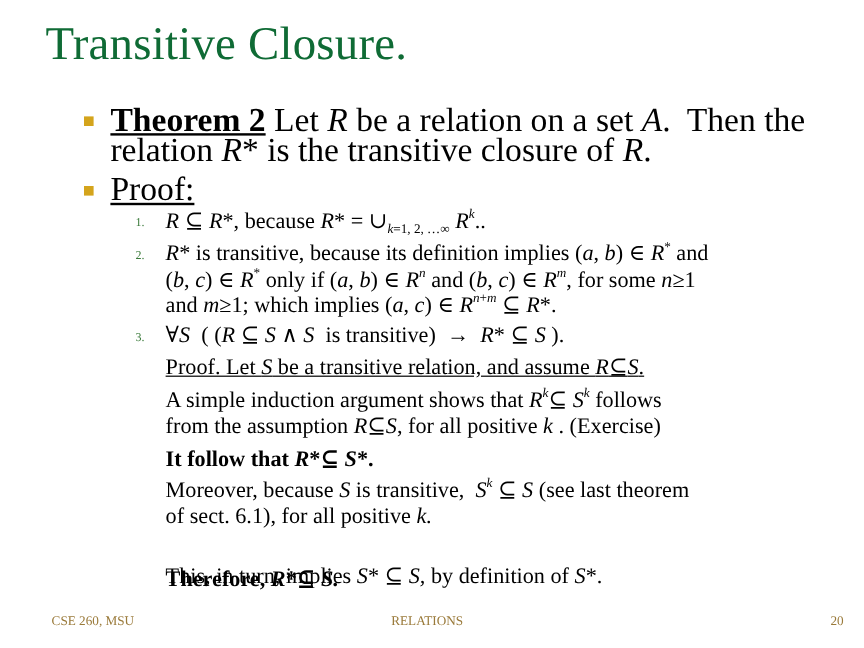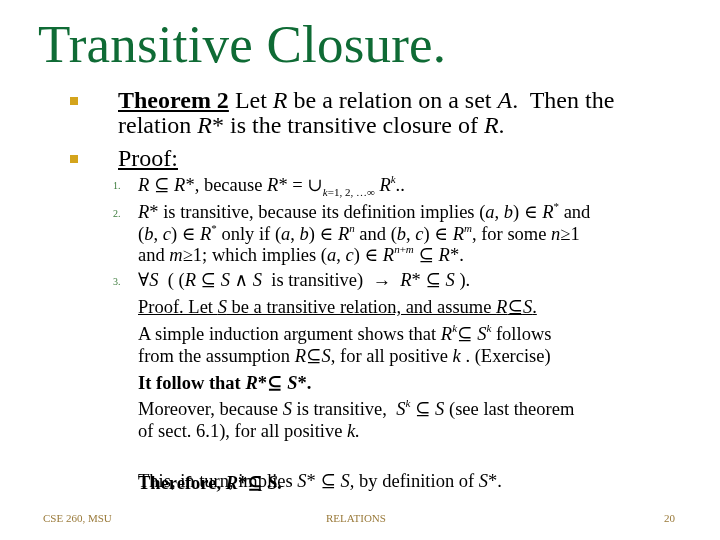--- a/index.html
+++ b/index.html
@@ -1,20 +1,20 @@
 <!DOCTYPE html>
 <html><head>
 <meta charset="utf-8">
 <style>
   html, body { margin:0; padding:0; }
   body { width:720px; height:540px; background:#ffffff; position:relative; overflow:hidden;
          font-family:"Liberation Serif", "DejaVu Serif", serif; color:#000; }
-  .title { position:absolute; left:38px; top:14px; font-size:53px; color:#0f6b35; font-weight:normal; letter-spacing:0.2px; }
+  .title { position:absolute; left:38px; top:14px; font-size:39px; color:#0f6b35; font-weight:normal; letter-spacing:0.2px; }
   .bullet { position:absolute; width:8px; height:8px; background:#d4a41c; }
-  .l1 { position:absolute; left:92px; font-size:24px; line-height:25px; width:590px;margin-left:26px; }
+  .l1 { position:absolute; left:92px; font-size:28px; line-height:25px; width:590px; }
   .l2 { position:absolute; left:138px; font-size:18.5px; line-height:21.5px; width:545px; }
   .num { position:absolute; left:113px; font-size:10px; color:#3a7a3a; }
   u { text-decoration:underline; }
   i { font-style:italic; }
   sup { font-size:11px; vertical-align:top; line-height:10px; position:relative; top:-1px; }
   sub { font-size:11px; vertical-align:bottom; line-height:10px; }
   .footer { position:absolute; top:512px; font-size:11px; color:#9a7a3a; font-family:"Liberation Serif", serif; }
 </style>
 </head>
 <body>
@@ -66,13 +66,13 @@
 </div>
 <div class="l2" style="top:471px;">
   This, in turn, implies <i>S</i>* ⊆ <i>S,</i> by definition of <i>S</i>*.
 </div>
 <div class="l2" style="top:473px;font-weight:bold;">
   Therefore, <i>R</i>*⊆ <i>S.</i>
 </div>
 
 <div class="footer" style="left:43px;">CSE 260, MSU</div>
 <div class="footer" style="left:326px;text-align:center;">RELATIONS</div>
-<div class="footer" style="left:664px;">20</div>
+<div class="footer" style="left:692px;">20</div>
 
 </body></html>

